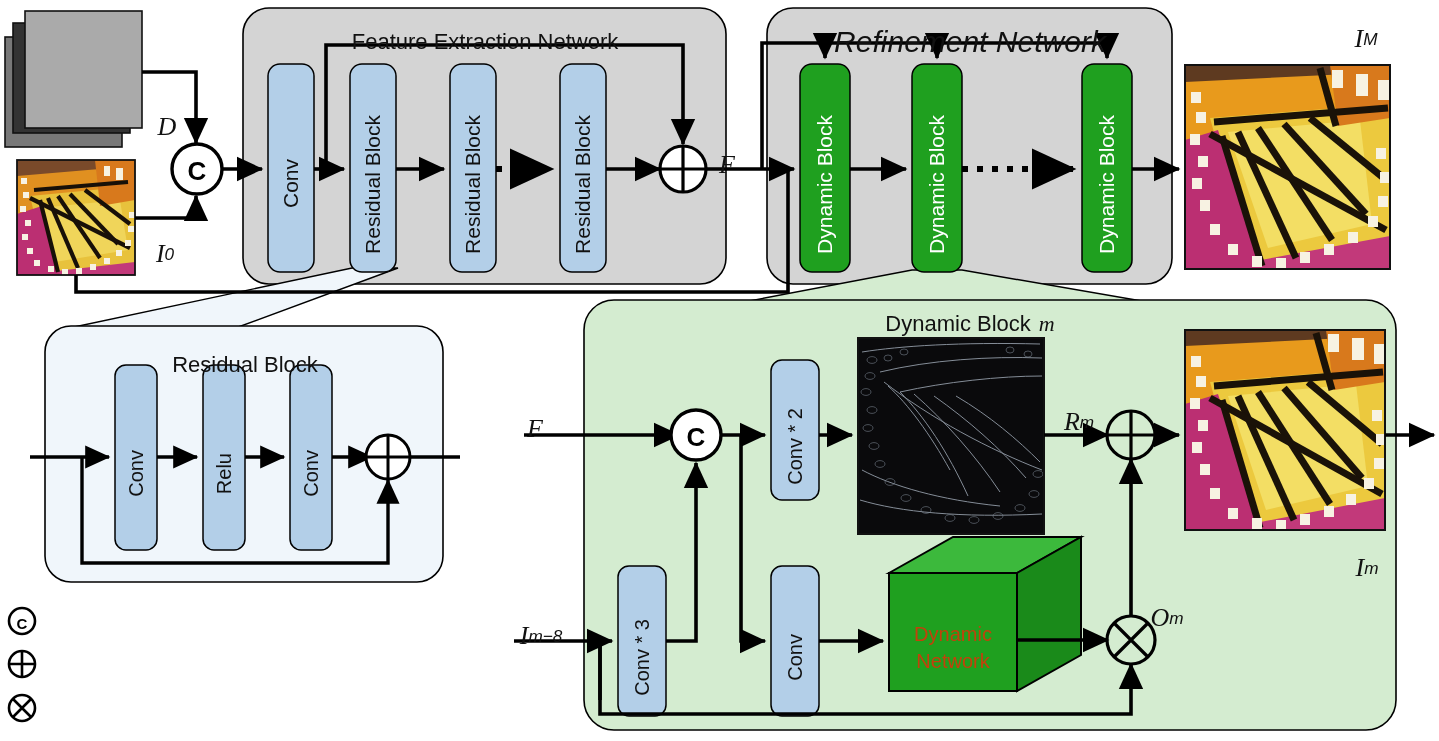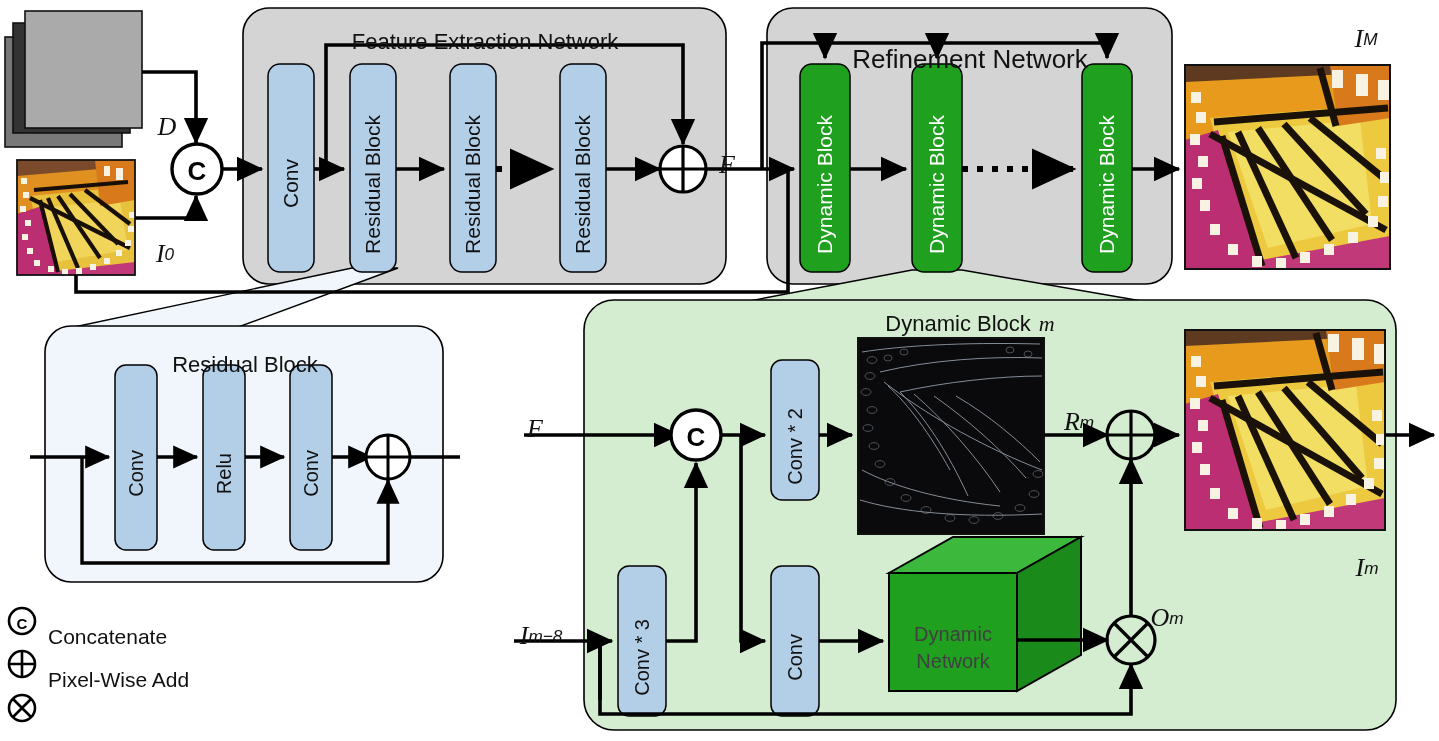--- a/index.html
+++ b/index.html
@@ -328,21 +328,21 @@
     <circle cx="22" cy="664" r="13" fill="none" stroke="#000" stroke-width="2.6"></circle>
     <path d="M9,664 L35,664 M22,651 L22,677" stroke="#000" stroke-width="2.6"></path>
   </g>
   <g>
     <circle cx="22" cy="708" r="13" fill="none" stroke="#000" stroke-width="2.6"></circle>
     <path d="M13,699 L31,717 M31,699 L13,717" stroke="#000" stroke-width="2.6"></path>
   </g>
 </svg>
 
 <div class="blk-text" style="left:300px;top:10px;width:370px;height:32px;font-size:22px;">Feature Extraction Network</div>
-<div class="blk-text" style="left:790px;top:27px;width:360px;height:32px;font-size:26px;">Refinement Network</div>
+<div class="blk-text" style="left:790px;top:10px;width:360px;height:32px;font-size:30px;font-style:italic;">Refinement Network</div>
 <div class="blk-text" style="left:110px;top:334px;width:270px;height:30px;font-size:22px;">Residual Block</div>
 <div class="blk-text" style="left:820px;top:292px;width:300px;height:32px;font-size:22px;">
   <span>Dynamic Block</span>
   <span class="ital" style="margin-left:8px;">m</span>
 </div>
 
 <div class="blk-text" style="left:268px;top:64px;width:46px;height:208px;">
   <span class="vlabel" style="font-size:21px;">Conv</span>
     </div>
 <div class="blk-text" style="left:350px;top:64px;width:46px;height:208px;">
@@ -378,21 +378,21 @@
 <div class="blk-text" style="left:771px;top:360px;width:48px;height:140px;">
   <span class="vlabel" style="font-size:20px;">Conv * 2</span>
     </div>
 <div class="blk-text" style="left:618px;top:566px;width:48px;height:150px;">
   <span class="vlabel" style="font-size:20px;">Conv * 3</span>
     </div>
 <div class="blk-text" style="left:771px;top:566px;width:48px;height:150px;">
   <span class="vlabel" style="font-size:20px;">Conv</span>
     </div>
 
-<div class="blk-text" style="left:889px;top:573px;width:128px;height:118px;color:#404040;font-size:20px;
+<div class="blk-text" style="left:889px;top:573px;width:128px;height:118px;color:#c2410c;font-size:20px;
             flex-direction:column;line-height:1.35;">
   <span>Dynamic</span>
   <span>Network</span>
 </div>
 
 <div class="blk-text ital" style="left:150px;top:96px;width:34px;height:30px;font-size:26px;">D</div>
 
 <div class="blk-text" style="left:140px;top:222px;width:50px;height:32px;font-size:26px;">
   <span class="ital">I</span>
       <span class="sup">0</span>
@@ -420,16 +420,14 @@
 <div class="blk-text" style="left:1140px;top:586px;width:54px;height:32px;font-size:26px;">
   <span class="ital">O</span>
       <span class="sup">m</span>
 </div>
 
 <div class="blk-text" style="left:1340px;top:536px;width:54px;height:32px;font-size:26px;">
   <span class="ital">I</span>
       <span class="sup">m</span>
 </div>
 
-<div class="blk-text" style="left:48px;top:606px;width:320px;height:30px;justify-content:flex-start;font-size:21px;">Concatenate</div>
-<div class="blk-text" style="left:48px;top:649px;width:320px;height:30px;justify-content:flex-start;font-size:21px;">Pixel-Wise Add</div>
 
 </div>
 
 </body></html>

